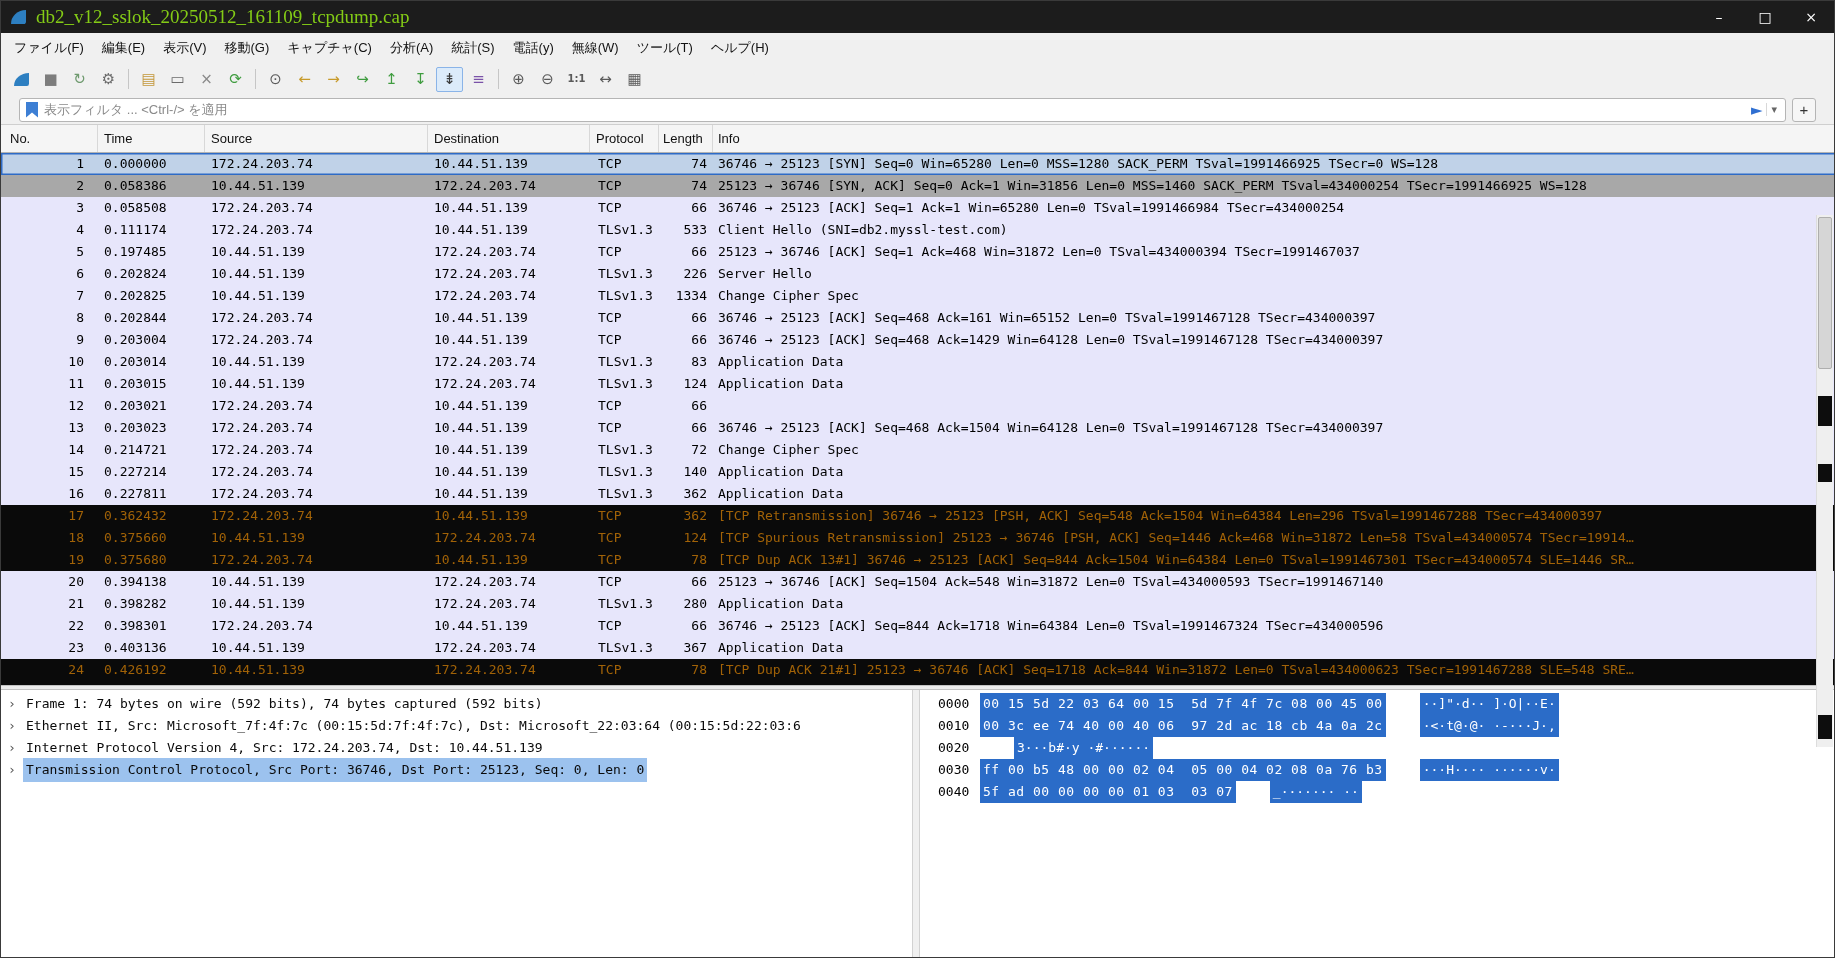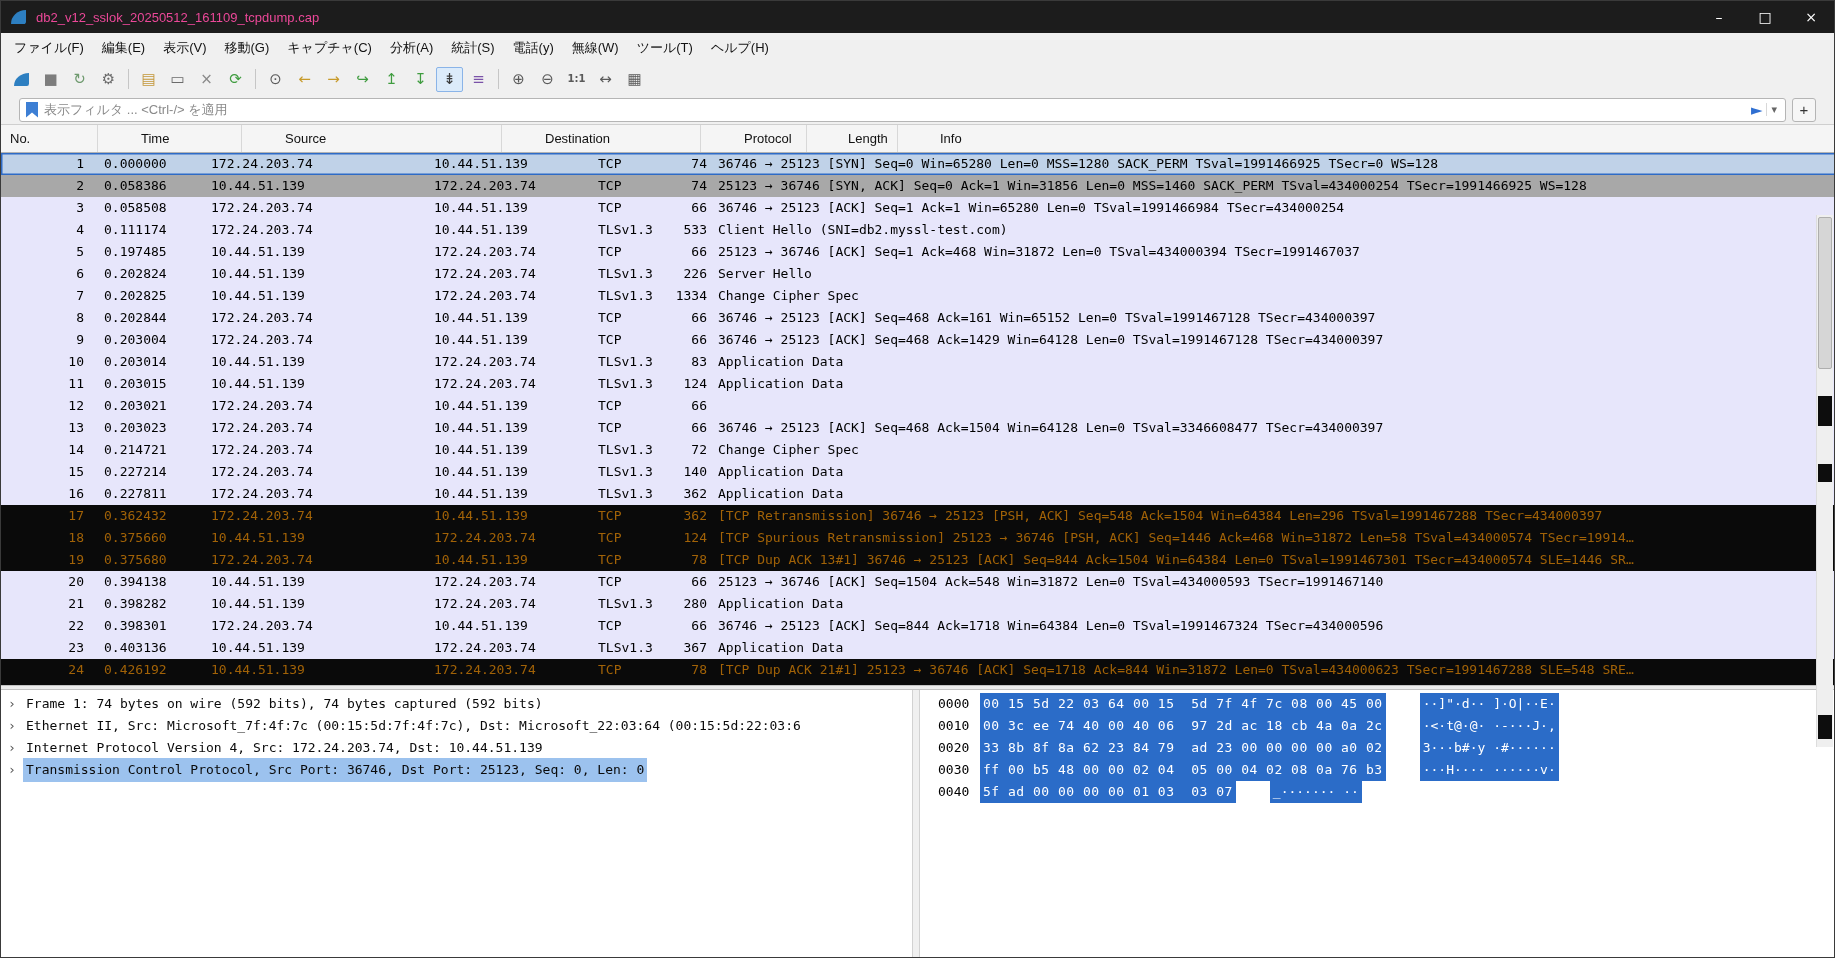--- a/index.html
+++ b/index.html
@@ -6,21 +6,21 @@
   html,body { width:1835px; height:958px; overflow:hidden; background:#888; }
   body { font-family:"Liberation Sans", sans-serif; }
   .window { position:relative; width:1835px; height:958px; background:#ffffff;
             border:1px solid #3a3a3a; overflow:hidden; }
 
   
   .titlebar { height:32px; background:#1c1c1c; color:#fff; display:flex; align-items:center; }
   .app-icon { width:18px; height:18px; margin:0 8px 0 9px; position:relative; }
   .app-icon .fin-logo { position:absolute; left:1px; bottom:2px; width:15px; height:14px;
       background:#2d7fc1; border-radius:100% 0 14% 0 / 100% 0 20% 0; }
-  .win-title { font-size:13px; color:#ec4899; }
+  .win-title { font-size:19px; color:#84cc16;font-family:Liberation Serif, serif; }
   .win-controls { margin-left:auto; display:flex; height:32px; }
   .win-btn { width:46px; height:32px; display:flex; align-items:center; justify-content:center;
       color:#ffffff; font-size:14px; background:transparent; border:0; font-family:"DejaVu Sans", sans-serif; }
 
   
   .menubar { height:30px; background:#f0f0f0; display:flex; align-items:center; padding-left:4px; }
   .menu-item { font-size:13px; color:#111; padding:4px 9px; }
 
   
   .toolbar { height:32px; background:#f0f0f0; display:flex; align-items:center; padding-left:6px; }
@@ -42,21 +42,21 @@
   .filter-input { flex:1; border:0; outline:none; font-size:13px; color:#222;
       font-family:"Liberation Sans", sans-serif; background:transparent; }
   .filter-input::placeholder { color:#8a8a8a; }
   .apply-arrow { color:#2f6fd1; font-size:15px; padding:0 4px; font-family:"DejaVu Sans", sans-serif; }
   .filter-caret { color:#666; font-size:11px; padding:0 4px; border-left:1px solid #d8d8d8; }
   .add-filter-btn { width:24px; height:24px; margin-left:6px; background:#f6f6f6;
       border:1px solid #b5b5b5; border-radius:3px; font-size:15px; color:#333; }
 
   
   .colheader { height:28px; background:#f5f5f5; border-bottom:1px solid #b3b3b3;
-      display:flex; align-items:stretch; font-size:13px; color:#111;gap:37px; }
+      display:flex; align-items:stretch; font-size:13px; color:#111; }
   .col-h { display:flex; align-items:center; border-right:1px solid #d8d8d8;
       overflow:hidden; white-space:nowrap; }
   .col-h.fill { flex:1; border-right:0; }
 
   
   .packetlist { height:532px; overflow:hidden; background:#fff; position:relative;
       font-family:"DejaVu Sans Mono", monospace; font-size:13px; }
   .prow { display:flex; height:22px; line-height:22px; white-space:nowrap; width:1835px; }
   .r-normal  { background:#e7e6fb; color:#000; }
   .r-syn     { background:#a8a8a8; color:#000; }
@@ -329,21 +329,21 @@
         <div class="c-proto">TCP</div>
         <div class="c-len">66</div>
       </div>
       <div class="prow r-normal">
         <div class="c-no">13</div>
         <div class="c-time">0.203023</div>
         <div class="c-src">172.24.203.74</div>
         <div class="c-dst">10.44.51.139</div>
         <div class="c-proto">TCP</div>
         <div class="c-len">66</div>
-        <div class="c-info">36746 → 25123 [ACK] Seq=468 Ack=1504 Win=64128 Len=0 TSval=3346608477 TSecr=434000397</div>
+        <div class="c-info">36746 → 25123 [ACK] Seq=468 Ack=1504 Win=64128 Len=0 TSval=1991467128 TSecr=434000397</div>
       </div>
       <div class="prow r-normal">
         <div class="c-no">14</div>
         <div class="c-time">0.214721</div>
         <div class="c-src">172.24.203.74</div>
         <div class="c-dst">10.44.51.139</div>
         <div class="c-proto">TLSv1.3</div>
         <div class="c-len">72</div>
         <div class="c-info">Change Cipher Spec</div>
       </div>
@@ -473,19 +473,19 @@
         </div>
         <div class="drow">
           <span class="chev">›</span>
           <span class="dtext sel">Transmission Control Protocol, Src Port: 36746, Dst Port: 25123, Seq: 0, Len: 0</span>
         </div>
       </div>
     <div class="vsplit"></div>
     <div class="hexpane" id="hexpane">
         <div class="hxrow"><span class="hoff">0000</span><span class="hexbytes">00 15 5d 22 03 64 00 15  5d 7f 4f 7c 08 00 45 00</span><span class="hascii">··]"·d·· ]·O|··E·</span></div>
         <div class="hxrow"><span class="hoff">0010</span><span class="hexbytes">00 3c ee 74 40 00 40 06  97 2d ac 18 cb 4a 0a 2c</span><span class="hascii">·&lt;·t@·@· ·-···J·,</span></div>
-        <div class="hxrow"><span class="hoff">0020</span><span class="hexbytes">33 8b 8f 8a 62 23 84 79  ad 23 00 00 00 00 a0 02</span><span class="hascii">3···b#·y ·#······</span></div>
+        <div class="hxrow"><span class="hoff">0020</span><span class="hascii">3···b#·y ·#······</span></div>
         <div class="hxrow"><span class="hoff">0030</span><span class="hexbytes">ff 00 b5 48 00 00 02 04  05 00 04 02 08 0a 76 b3</span><span class="hascii">···H···· ······v·</span></div>
         <div class="hxrow"><span class="hoff">0040</span><span class="hexbytes">5f ad 00 00 00 00 01 03  03 07</span><span class="hascii">_······· ··</span></div>
       </div>
   </div>
 
 </div>
 
 </body></html>

